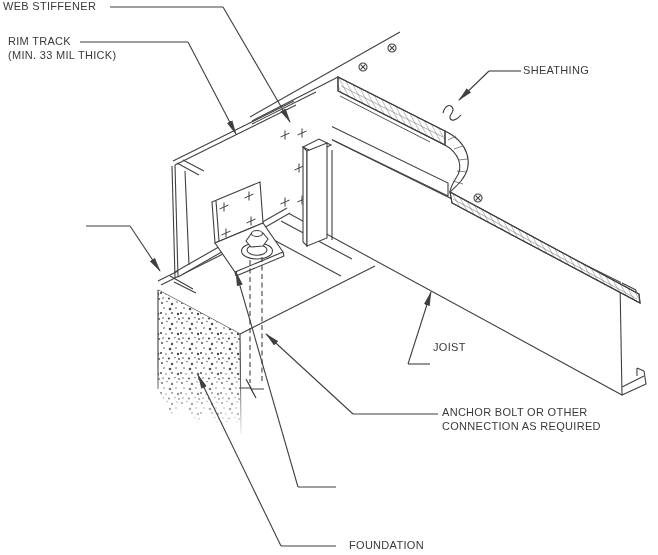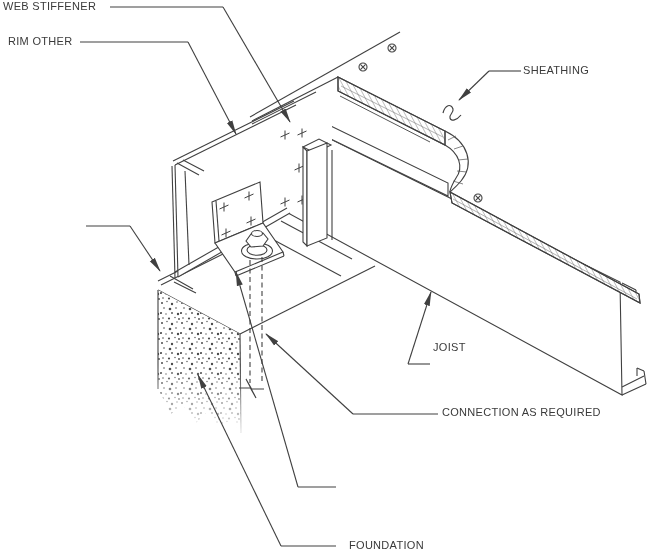--- a/index.html
+++ b/index.html
@@ -232,28 +232,30 @@
           <path d="M336,546 L281,546"></path>
           <path d="M281,546 L198,375" marker-end="url(#ah)"></path>
         </g>
     </g>
   </svg>
 
   <div class="lbl" style="left:3px;top:0px">
     <div>WEB STIFFENER</div>
   </div>
   <div class="lbl" style="left:8px;top:35px">
-    <div>RIM OTHER</div>
+    <div>RIM TRACK</div>
+    <div>(MIN. 33 MIL THICK)</div>
   </div>
   <div class="lbl" style="left:523px;top:64px">
     <div>SHEATHING</div>
   </div>
   <div class="lbl" style="left:433px;top:341px">
     <div>JOIST</div>
   </div>
   <div class="lbl" style="left:442px;top:406px">
+    <div>ANCHOR BOLT OR OTHER</div>
     <div>CONNECTION AS REQUIRED</div>
   </div>
   <div class="lbl" style="left:349px;top:539px">
     <div>FOUNDATION</div>
   </div>
 
 </div>
 
 </body></html>

